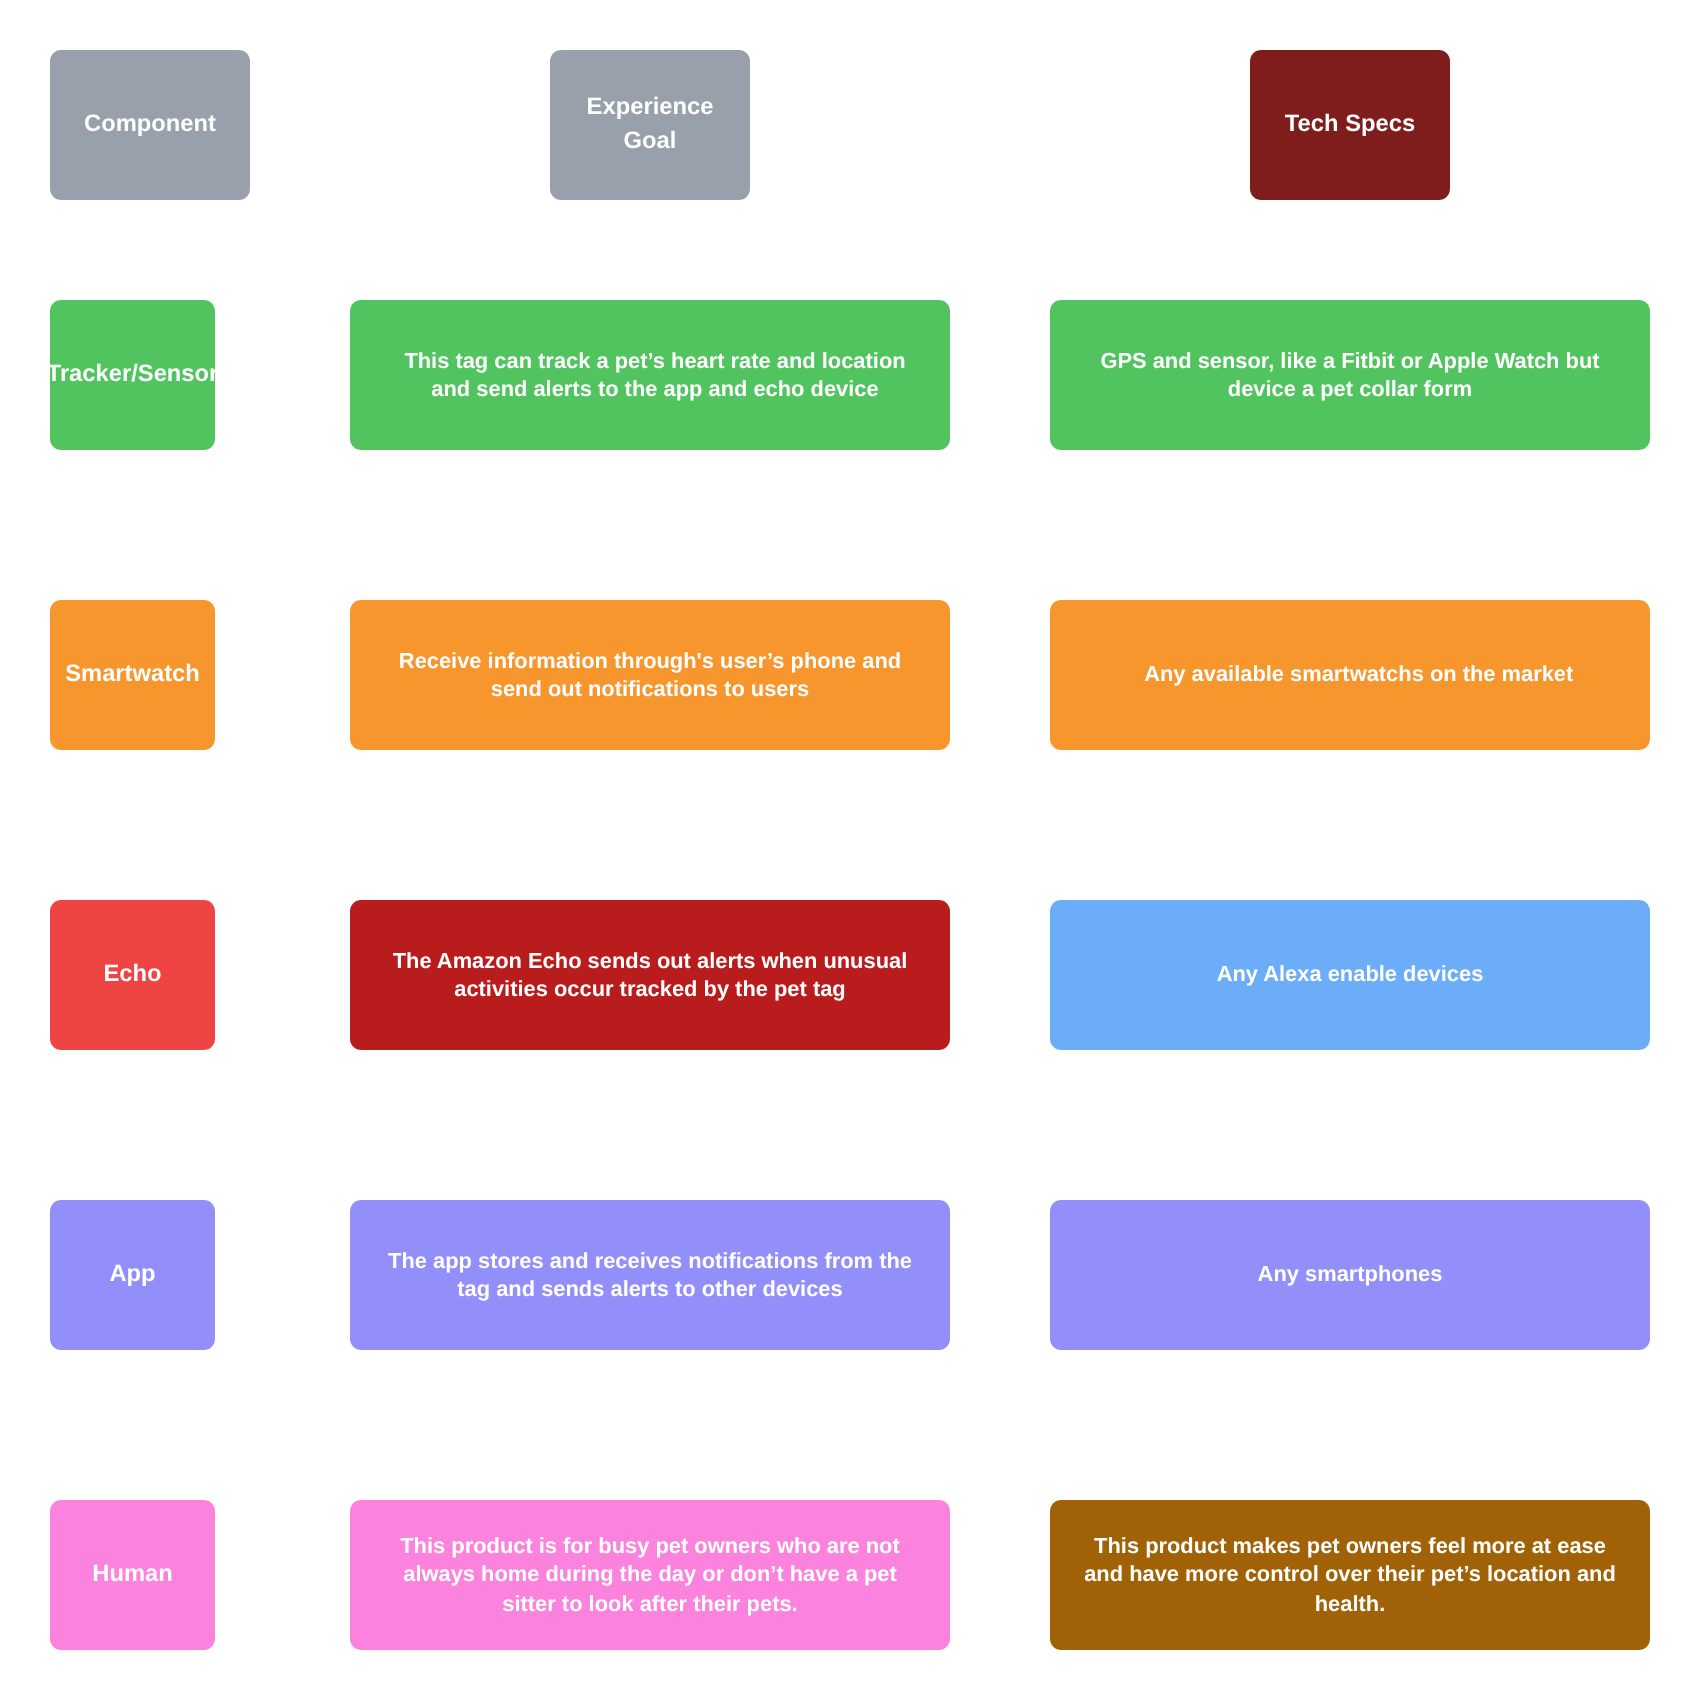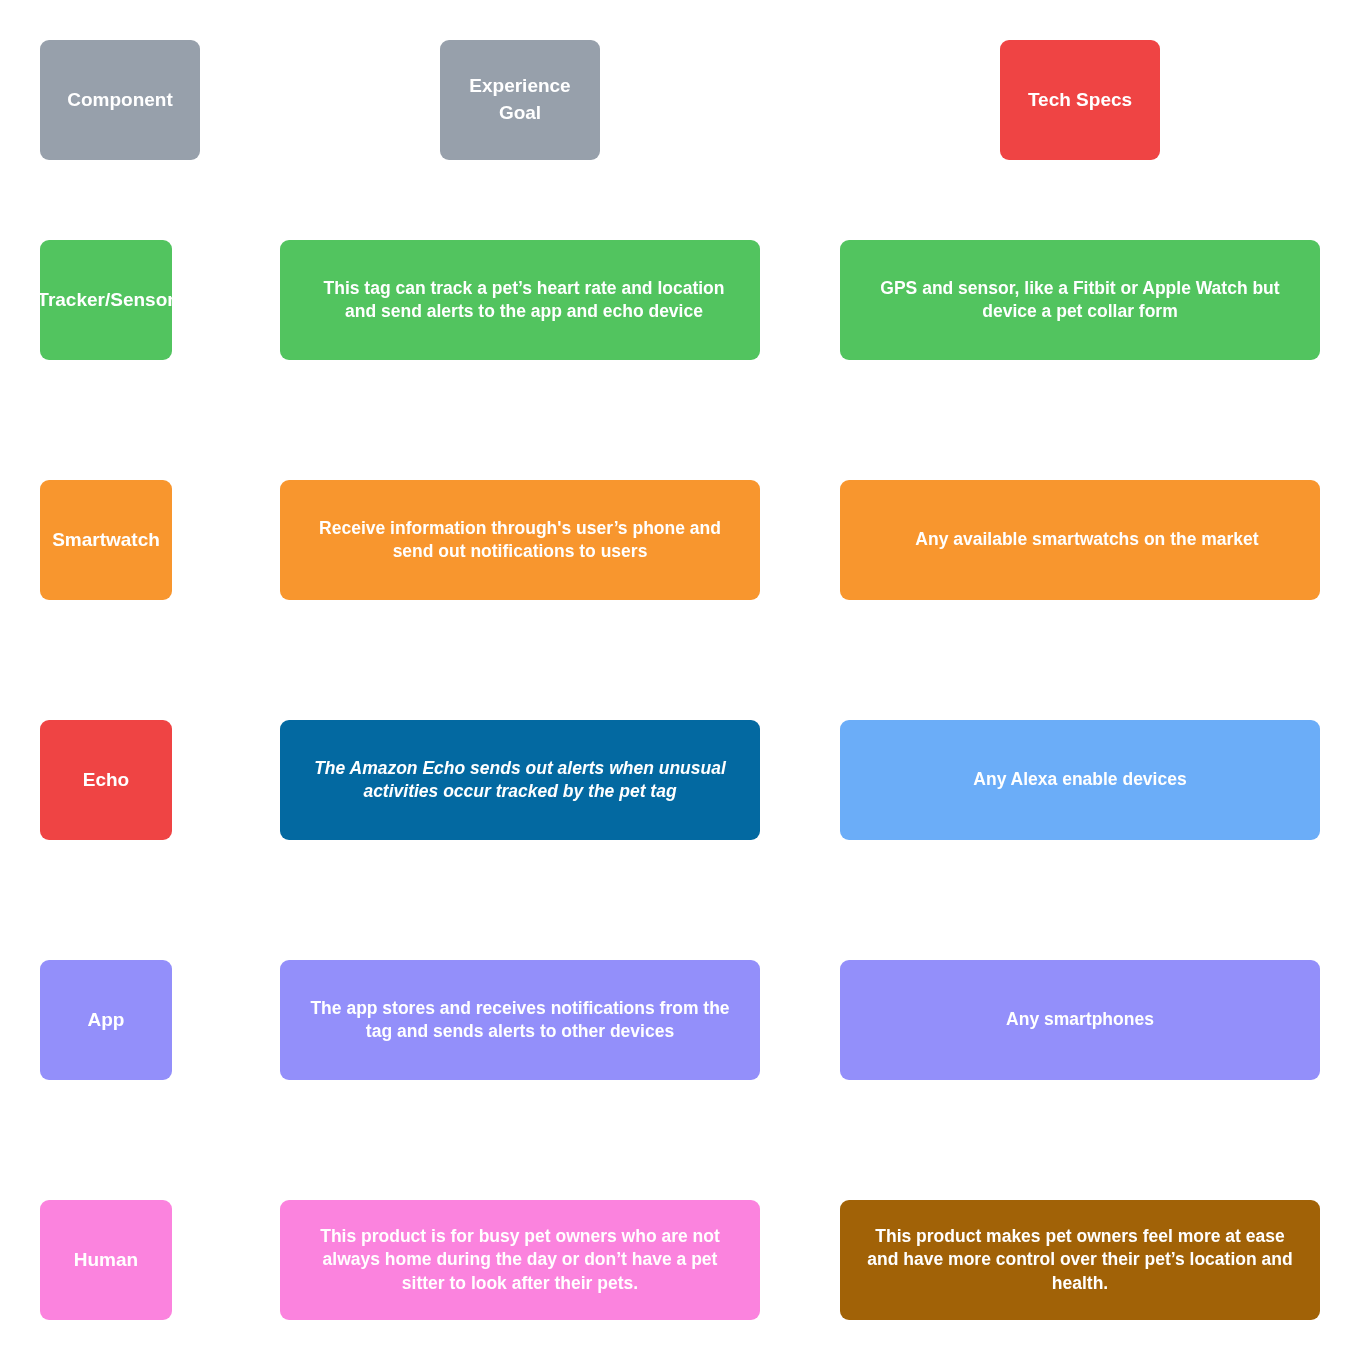--- a/index.html
+++ b/index.html
@@ -59,32 +59,32 @@
   .hcol2 { left: 440px; }
   .hcol3 { left: 1000px; }
 </style>
 </head>
 <body>
 
 <div class="canvas">
 
   <div class="box header-box hrow" style="left: 40px; background-color: rgb(151, 160, 171);">Component</div>
   <div class="box header-box hrow hcol2" style="background-color: rgb(151, 160, 171);">Experience Goal</div>
-  <div class="box header-box hrow hcol3" style="background-color: #ef4444;">Tech Specs</div>
+  <div class="box header-box hrow hcol3" style="background-color: #7f1d1d;">Tech Specs</div>
 
   <div class="box label-box row0" style="background-color: rgb(82, 196, 95);">Tracker/Sensor</div>
   <div class="box wide-box col2 row0" style="background-color: rgb(82, 196, 95); padding-left: 32px;">This tag can track a pet’s heart rate and location and send alerts to the app and echo device</div>
   <div class="box wide-box col3 row0" style="background-color: rgb(82, 196, 95);">GPS and sensor, like a Fitbit or Apple Watch but device a pet collar form</div>
 
   <div class="box wide-box col2 row1" style="background-color: rgb(248, 150, 46);">Receive information through's user’s phone and send out notifications to users</div>
   <div class="box label-box row1" style="background-color: rgb(248, 150, 46);">Smartwatch</div>
   <div class="box wide-box col3 row1" style="background-color: rgb(248, 150, 46); padding-left: 38px;">Any available smartwatchs on the market</div>
 
   <div class="box label-box row2" style="background-color: #ef4444;">Echo</div>
-  <div class="box wide-box col2 row2" style="background-color: #0369a1; font-style: italic;">The Amazon Echo sends out alerts when unusual activities occur tracked by the pet tag</div>
+  <div class="box wide-box col2 row2" style="background-color: #b91c1c;">The Amazon Echo sends out alerts when unusual activities occur tracked by the pet tag</div>
   <div class="box wide-box col3 row2" style="background-color: rgb(107, 173, 248);">Any Alexa enable devices</div>
 
   <div class="box label-box row3" style="background-color: rgb(147, 143, 250);">App</div>
   <div class="box wide-box col2 row3" style="background-color: rgb(147, 143, 250);">The app stores and receives notifications from the tag and sends alerts to other devices</div>
   <div class="box wide-box col3 row3" style="background-color: rgb(147, 143, 250);">Any smartphones</div>
 
   <div class="box label-box row4" style="background-color: rgb(251, 131, 222);">Human</div>
   <div class="box wide-box col2 row4" style="background-color: rgb(251, 131, 222);">This product is for busy pet owners who are not always home during the day or don’t have a pet sitter to look after their pets.</div>
   <div class="box wide-box col3 row4" style="background-color: #a16207; text-align: center;">This product makes pet owners feel more at ease and have more control over their pet’s location and health.</div>
 

